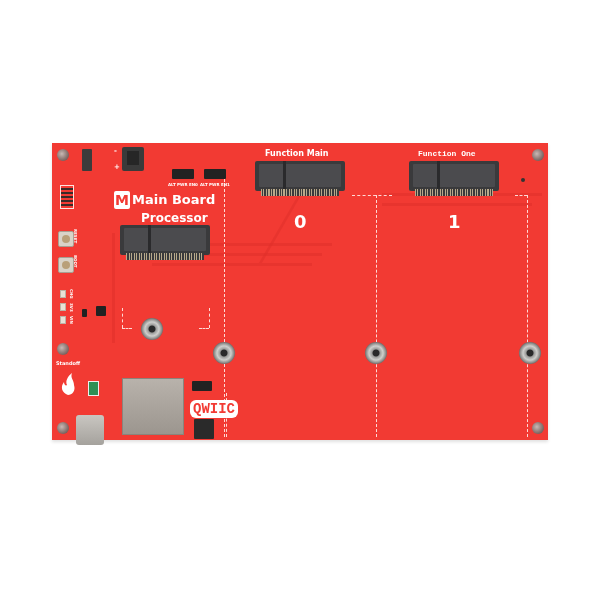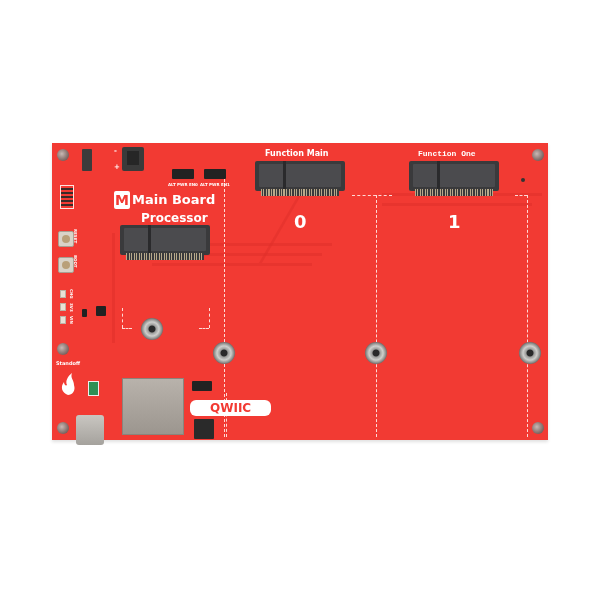--- a/index.html
+++ b/index.html
@@ -15,21 +15,21 @@
   .silk { position:absolute; color:#fff; font-weight:bold; white-space:nowrap; font-family:"DejaVu Sans", sans-serif; }
   .dash-v { position:absolute; width:0; border-left:1.5px dashed #ffd9d6; }
   .dash-h { position:absolute; height:0; border-top:1.5px dashed #ffd9d6; }
   .trace { position:absolute; background:#e0302a; opacity:0.55; }
   .chip { position:absolute; background:#222; border-radius:1px; }
   .smd { position:absolute; background:#e8e1d6; border:1px solid #bdb3a6; }
   .btn { position:absolute; width:14px; height:14px; background:#d9d3c8; border:1px solid #a89f92; border-radius:2px; }
   .btn::after { content:""; position:absolute; left:3px; top:3px; width:8px; height:8px; border-radius:50%; background:#b9a079; }
   .sd { position:absolute; background:linear-gradient(180deg,#b8b2ab,#9c968f); border:1px solid #8a847c; }
   .usbc { position:absolute; background:linear-gradient(180deg,#c9c6c1,#a5a29d); border-radius:3px; }
-  .qwiic-label { position:absolute; background:#fff; color:#f23a33; font-weight:bold; font-size:12px; border-radius:6px; padding:1px 20px; }
+  .qwiic-label { position:absolute; background:#fff; color:#f23a33; font-weight:bold; font-size:14px; border-radius:6px; padding:1px 3px;font-family:Liberation Mono, monospace; }
   .logo-m { position:absolute; background:#fff; color:#f23a33; font-weight:bold; font-size:14px; line-height:18px; text-align:center; width:16px; height:18px; border-radius:2px; }
 </style>
 </head>
 <body>
 
 <div class="board">
 
   <div class="hole" style="left:5px;top:6px;width:12px;height:12px;"></div>
   <div class="hole" style="left:480px;top:6px;width:12px;height:12px;"></div>
   <div class="hole" style="left:5px;top:279px;width:12px;height:12px;"></div>

